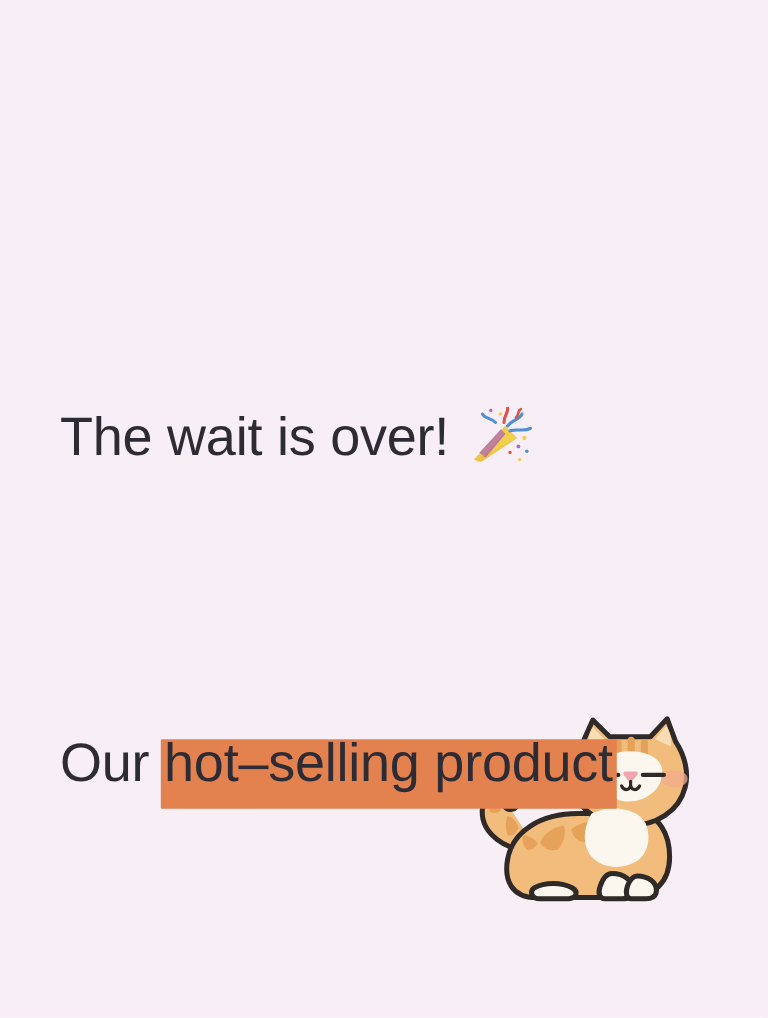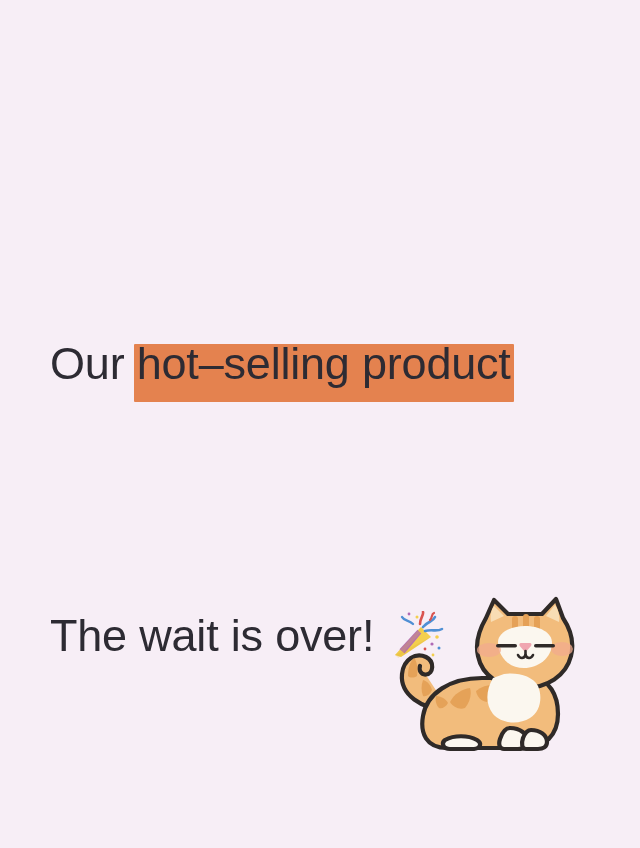--- a/index.html
+++ b/index.html
@@ -70,22 +70,20 @@
     height: 172px;
   }
 </style>
 </head>
 <body>
 
 <div id="poster">
 
   <div id="headline">
 
-    <span class="line"><span>Our </span><span class="hl">hot–selling product</span></span>
-
     <span class="line"><span>The wait is over!</span><span>&nbsp;</span><span class="popper-wrap">
         <svg width="58" height="48" viewBox="0 0 58 48" aria-hidden="true">
 
           <path d="M8 44 L34 16 L44 26 L14 46 Z" fill="#f3cf4e"></path>
           <path d="M12.5 38.3 L30.5 18.8 L34.2 22.5 L17.5 42.4 Z" fill="#b06ab5" opacity="0.95"></path>
           <path d="M20.5 31.5 L37.0 14.9 L39.0 16.9 L23.4 34.2 Z" fill="#7d5bb8" opacity="0.0"></path>
           <path d="M8 44 L34 16 L36.5 18.5 L11.5 47 Z" fill="#e9be3f" opacity="0.25"></path>
           <path d="M8 44 L44 26 L14 46 Z" fill="#d9a92f" opacity="0.18"></path>
 
           <path d="M36 16 C41 10, 46 11, 48 6" stroke="#4f8fd4" stroke-width="2.6" fill="none" stroke-linecap="round"></path>
@@ -96,20 +94,22 @@
 
           <circle cx="50" cy="26" r="1.8" fill="#f3cf4e"></circle>
           <circle cx="45" cy="33" r="1.6" fill="#b06ab5"></circle>
           <circle cx="52" cy="37" r="1.5" fill="#4f8fd4"></circle>
           <circle cx="38" cy="38" r="1.4" fill="#d9534f"></circle>
           <circle cx="30" cy="6" r="1.5" fill="#f3cf4e"></circle>
           <circle cx="22" cy="3" r="1.4" fill="#b06ab5"></circle>
           <circle cx="46" cy="44" r="1.4" fill="#f3cf4e"></circle>
         </svg>
       </span></span>
+
+    <span class="line"><span>Our </span><span class="hl">hot–selling product</span></span>
 
     
 
     
 
     
 
     
 
   </div>

